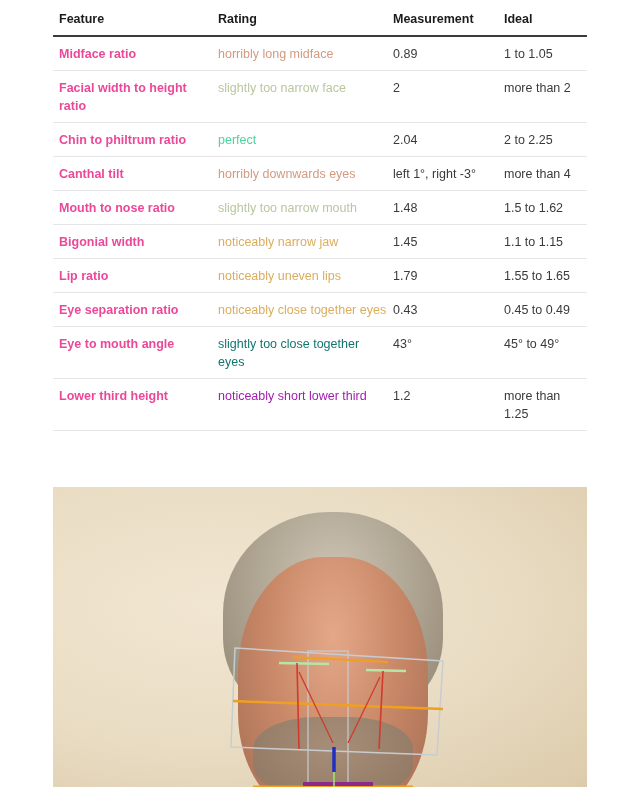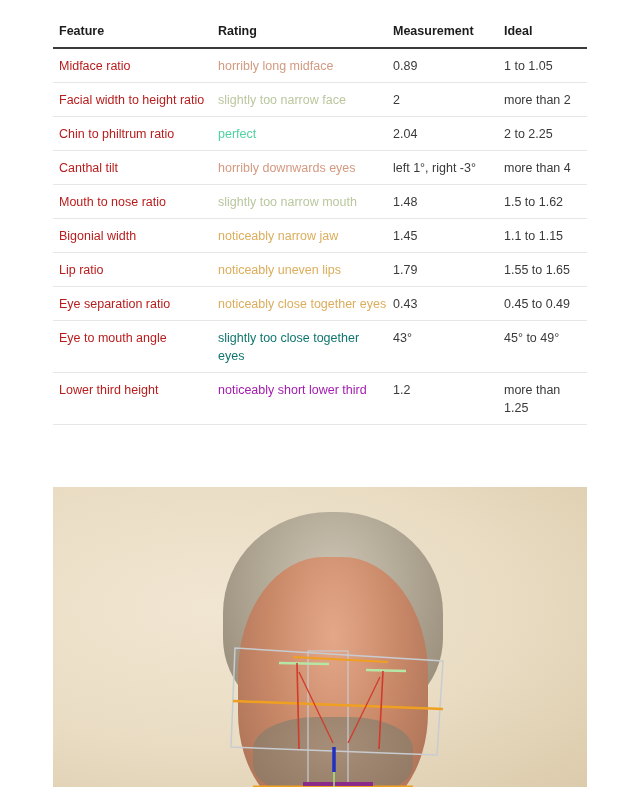--- a/index.html
+++ b/index.html
@@ -1,23 +1,23 @@
 <!DOCTYPE html>
 <html><head>
 <meta charset="utf-8">
 <style>
   html, body { margin: 0; padding: 0; background: #ffffff; }
   body { width: 640px; height: 787px; overflow: hidden; position: relative;
          font-family: "Liberation Sans", "DejaVu Sans", sans-serif; color: #1c1c1e; }
-  .table-wrap { position: absolute; left: 53px; top: 12px; width: 534px; }
+  .table-wrap { position: absolute; left: 53px; top: 0; width: 534px; }
   table { border-collapse: collapse; width: 534px; table-layout: fixed; font-size: 12.5px; }
   th { text-align: left; font-weight: bold; font-size: 12.5px; padding: 12px 0 9px 6px; color: #1c1c1e;
        border-bottom: 2px solid #3a3a3c; vertical-align: top; }
   td { padding: 8px 0 7px 6px; vertical-align: top; line-height: 18px; border-bottom: 1px solid #e6e6e8; }
-  td.feature { font-weight: normal; color: #b91c1c; }
+  td.feature { font-weight: bold; color: #ec4899; }
   td.meas, td.ideal { color: #3a3a3c; }
   col.c1 { width: 159px; } col.c2 { width: 175px; } col.c3 { width: 111px; } col.c4 { width: 89px; }
 
   .photo { position: absolute; left: 53px; top: 487px; width: 534px; height: 300px; overflow: hidden;
            background: radial-gradient(ellipse at 30% 40%, #f1e6d2 0%, #e9dcc3 55%, #dccbab 100%); }
   .hair { position: absolute; left: 170px; top: 25px; width: 220px; height: 210px; border-radius: 48% 48% 40% 40%;
           background: radial-gradient(ellipse at 50% 35%, #cfc6b6 0%, #a99f8c 60%, #8e8470 100%); }
   .face { position: absolute; left: 185px; top: 70px; width: 190px; height: 260px; border-radius: 45% 45% 40% 40%;
           background: radial-gradient(ellipse at 50% 30%, #e4a888 0%, #c88868 50%, #a46c52 100%); }
   .beard { position: absolute; left: 200px; top: 230px; width: 160px; height: 80px; border-radius: 40%;

